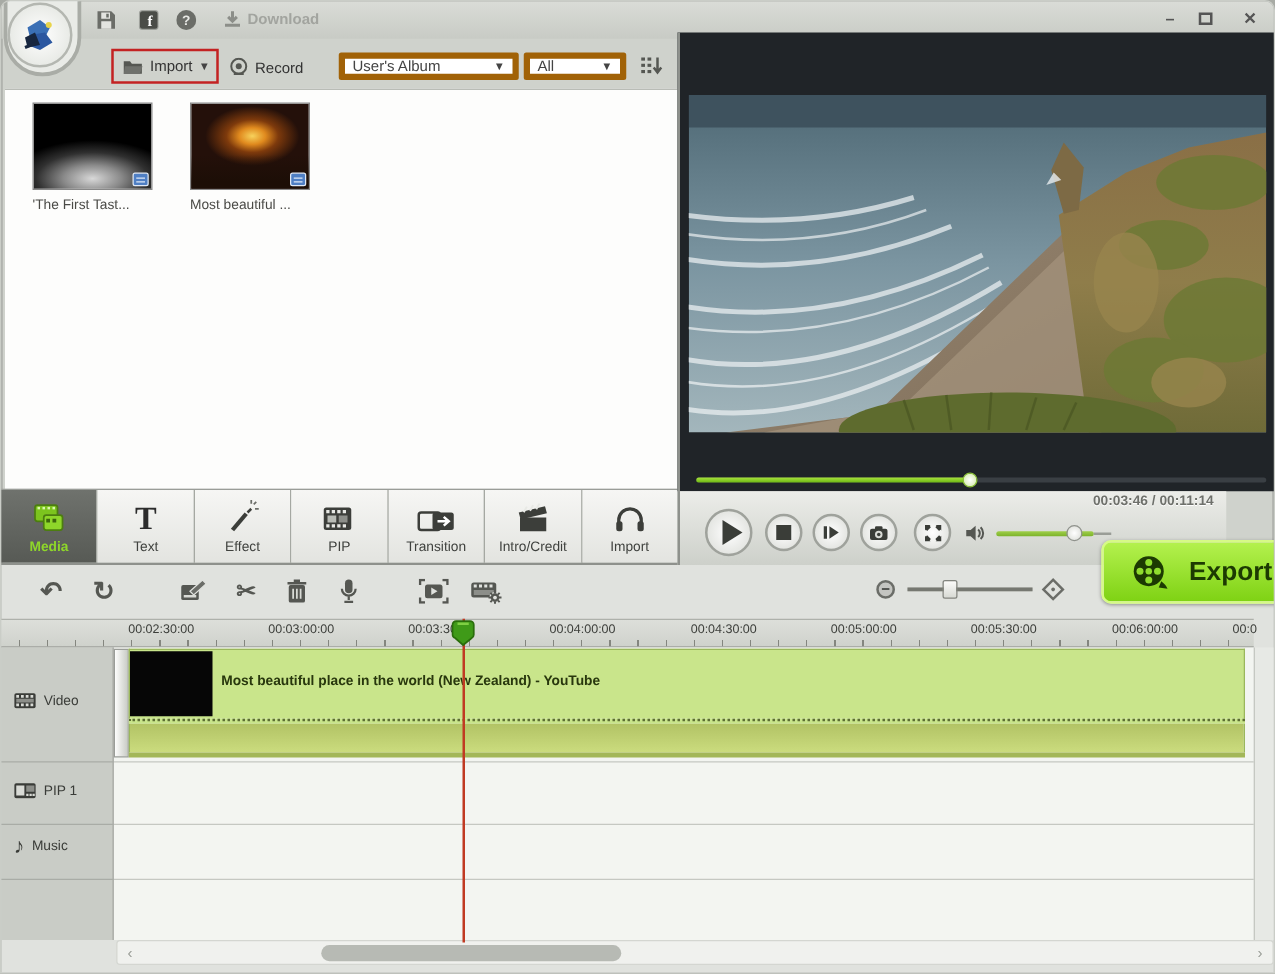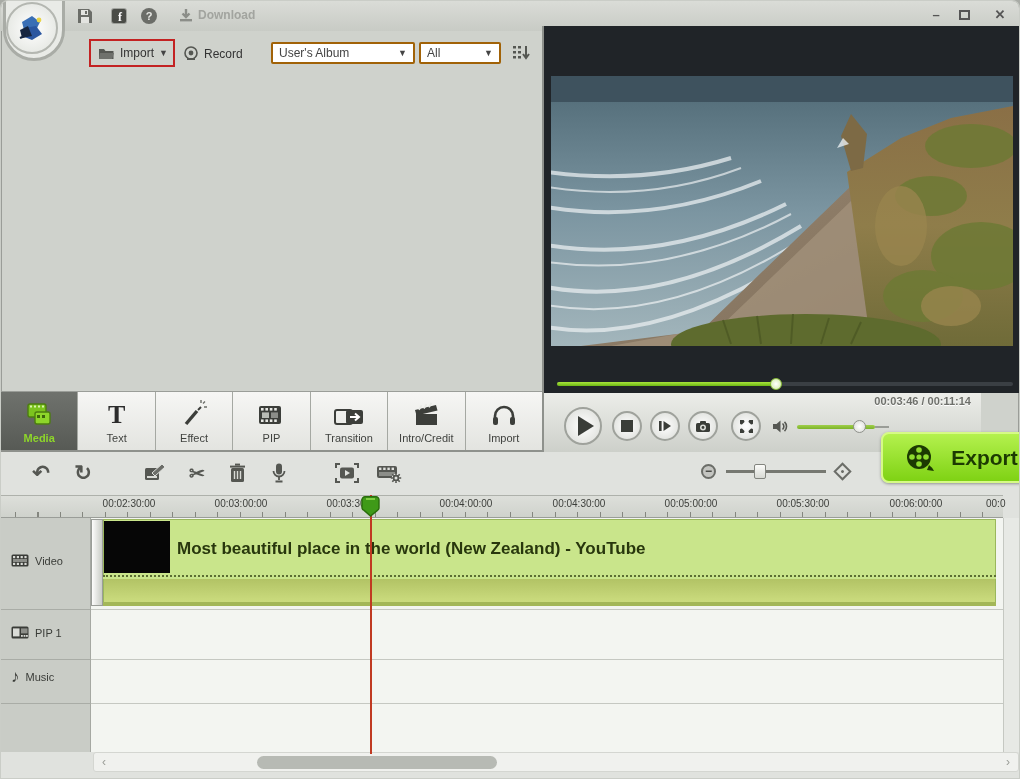--- a/index.html
+++ b/index.html
@@ -16,21 +16,21 @@
   .win-title{top:8px;left:330px;width:360px;text-align:center;font-weight:bold;color:#84867f;text-shadow:0 1px 0 #fff;}
   .win-controls{top:6px;right:10px;display:flex;gap:14px;color:#555;font-weight:bold;}
   .win-btn{width:18px;height:16px;text-align:center;line-height:16px;cursor:pointer;font-size:13px;}
   .maxbox{width:11px;height:10px;border:2px solid #555;margin-top:3px;}
   .dl-group{left:178px;top:7px;display:flex;gap:5px;align-items:center;color:#a2a49f;font-weight:bold;}
 
   
   .toolbar{left:66px;top:38px;width:474px;height:30px;}
   .btn-import{left:22px;top:0;width:86px;height:28px;border:2px solid #c32222;display:flex;align-items:center;gap:5px;padding-left:7px;cursor:pointer;}
   .btn-record{left:116px;top:3px;width:74px;height:24px;display:flex;align-items:center;gap:5px;cursor:pointer;}
-  .dropdown{top:3px;height:22px;background:#fff;border:2px solid #a16207;border-radius:2px;display:flex;align-items:center;justify-content:space-between;padding:0 6px;cursor:pointer;color:#444;}
+  .dropdown{top:3px;height:22px;background:#fff;border:5px solid #a16207;border-radius:2px;display:flex;align-items:center;justify-content:space-between;padding:0 6px;cursor:pointer;color:#444;}
   .dd-album{left:204px;width:144px;}
   .dd-filter{left:352px;width:82px;}
   .dd-arrow{font-size:9px;color:#444;}
   .sort-btn{left:444px;top:4px;width:22px;height:22px;cursor:pointer;}
 
   
   .media-panel{left:3px;top:70px;width:538px;height:320px;background:#fdfdfc;border-top:1px solid #b9bcb6;}
   .thumb{top:10px;width:96px;height:70px;background:#000;border:1px solid #888;cursor:pointer;}
   .thumb1{left:22px;background:radial-gradient(ellipse 70% 45% at 50% 88%,#d8d8d8 0%,#8a8a8a 35%,#303030 68%,#000 100%);}
   .thumb2{left:148px;background:radial-gradient(ellipse 40% 35% at 52% 38%,#f7d25c 0%,#e08a1e 28%,#7e3a0c 55%,#24100a 100%);}
@@ -95,21 +95,21 @@
   .track-label{left:10px;display:flex;align-items:center;gap:6px;color:#3a3c38;font-size:11px;}
   .label-divider{left:0;width:90px;height:1px;background:#a9aca6;}
   .track-area{left:90px;top:66px;width:912px;height:234px;background:#f3f5f1;}
   .row-divider{left:90px;width:912px;height:1px;background:#c5c8c2;}
 
   
   .clip{left:90px;top:67px;width:905px;height:87px;cursor:pointer;}
   .clip-handle{position:absolute;left:0;top:0;width:12px;height:87px;background:linear-gradient(90deg,#fdfdfc,#c9ccc6);border:1px solid #9a9d98;}
   .clip-body{position:absolute;left:12px;top:0;width:893px;height:56px;background:#c9e58b;border:1px solid #9ab75c;border-bottom:none;}
   .clip-thumb{position:absolute;left:13px;top:2px;width:66px;height:52px;background:#060606;}
-  .clip-title{position:absolute;left:86px;top:20px;font-size:17px;color:#28370d;font-weight:bold;}
+  .clip-title{position:absolute;left:86px;top:20px;font-size:11px;color:#28370d;font-weight:bold;}
   .clip-dots{position:absolute;left:12px;top:56px;width:893px;height:4px;background:#c9e58b;border-top:2px dotted #5c6e33;}
   .clip-audio{position:absolute;left:12px;top:60px;width:893px;height:23px;background:linear-gradient(#b2c365,#cbdc7e);border-left:1px solid #9ab75c;border-right:1px solid #9ab75c;}
   .clip-foot{position:absolute;left:12px;top:83px;width:893px;height:4px;background:#a3b758;}
 
   
   .playhead-line{left:369px;top:43px;width:2px;height:259px;background:#c03a22;z-index:10;}
   .playhead-handle{left:360px;top:44px;width:19px;height:21px;z-index:11;cursor:grab;}
 
   
   .hscroll{left:92px;top:300px;width:926px;height:20px;background:#f0f1ee;border:1px solid #d4d6d1;border-radius:3px;display:flex;align-items:center;}
@@ -212,20 +212,37 @@
             <rect x="2" y="8" width="3" height="2.5"></rect>
             <rect x="7" y="8" width="3" height="2.5"></rect>
             <rect x="2" y="13" width="3" height="2.5"></rect>
             <rect x="7" y="13" width="3" height="2.5"></rect>
           </g>
           <path d="M15,3 v11 M12,11 L15,15 L18,11" stroke="#555752" stroke-width="2" fill="none"></path>
         </svg>
     </div>
   </div>
 
+  <div class="abs media-panel">
+    <div class="abs thumb thumb1">
+      <div class="thumb-badge">
+          <i style="top:3px"></i>
+          <i style="top:6px"></i>
+        </div>
+    </div>
+    <div class="abs thumb-label" style="left:22px;">'The First Tast...</div>
+    <div class="abs thumb thumb2">
+      <div style="position:absolute;left:0;bottom:0;width:100%;height:40%;background:linear-gradient(rgba(40,20,8,0),#1c0e06 80%);"></div>
+      <div class="thumb-badge">
+          <i style="top:3px"></i>
+          <i style="top:6px"></i>
+        </div>
+    </div>
+    <div class="abs thumb-label" style="left:148px;">Most beautiful ...</div>
+  </div>
 
   <div class="abs tabbar">
     <div class="tab active">
       <span class="ticon">
         <svg width="28" height="26" viewBox="0 0 28 26">
             <rect x="3" y="2" width="18" height="13" rx="2" fill="#7cc41e" stroke="#4c7d10" stroke-width="1.4"></rect>
             <g fill="#d9f5ae">
               <rect x="5" y="3.5" width="2" height="2"></rect>
               <rect x="9" y="3.5" width="2" height="2"></rect>
               <rect x="13" y="3.5" width="2" height="2"></rect>

